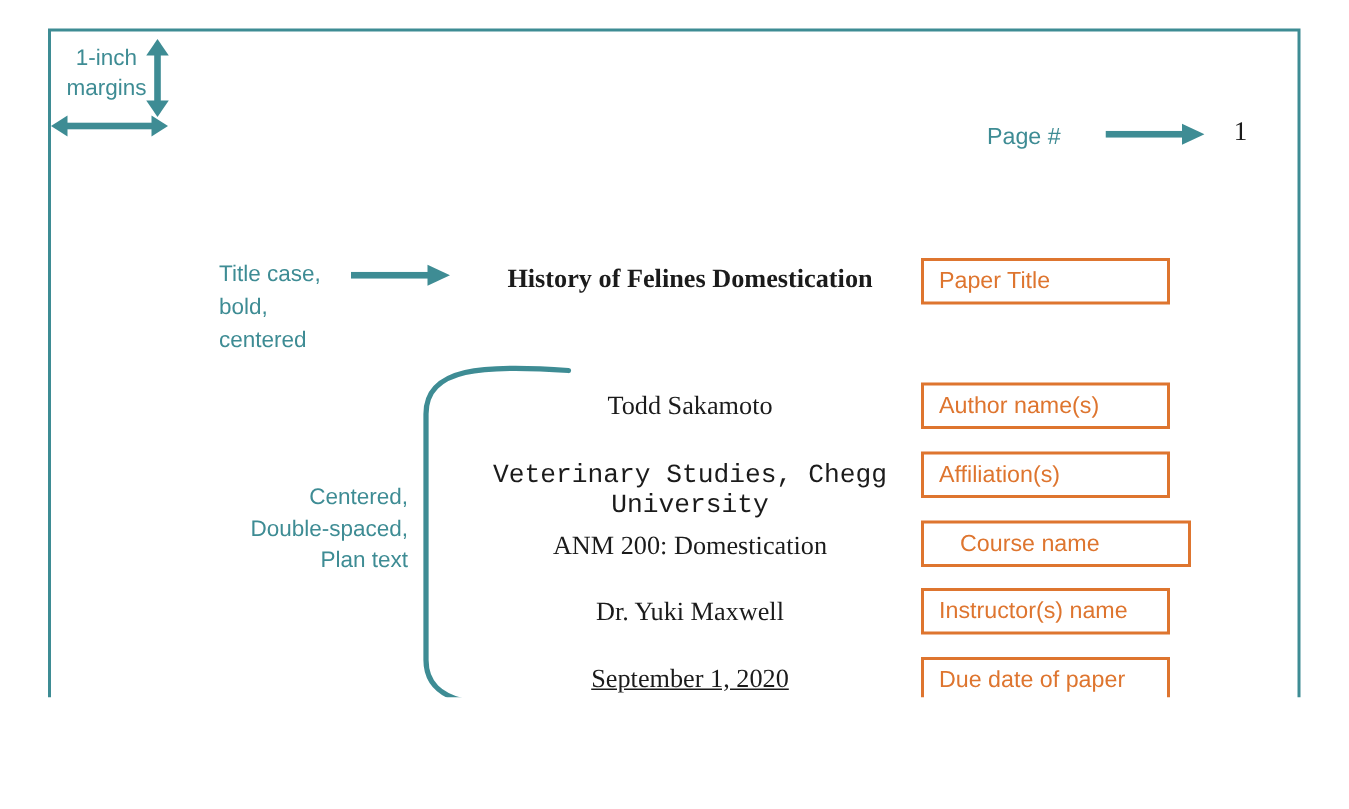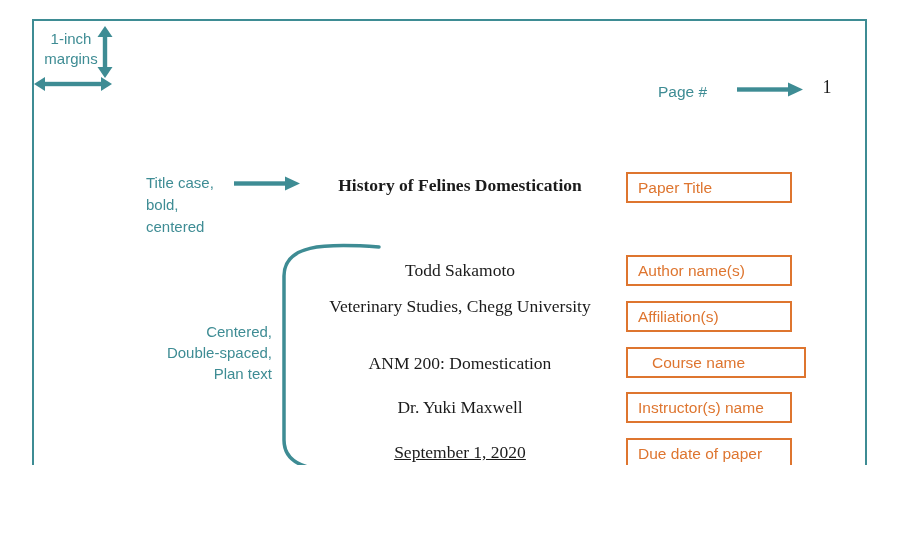--- a/index.html
+++ b/index.html
@@ -22,26 +22,26 @@
   .serif { font-family:"Liberation Serif", serif; color:#1b1b1b; }
   .page-number { position:absolute; left:815px; top:77px; width:24px; font-size:18px; text-align:center; }
   .paper-title {
     position:absolute; left:280px; top:175px; width:360px; text-align:center;
     font-weight:bold; font-size:17.5px;
   }
   .paper-line {
     position:absolute; left:280px; width:360px; height:22px; text-align:center;
     font-size:17.5px;
   }
-  .pl-0 { top:260px; } .pl-1 { top:296px; } .pl-2 { top:353px; }
+  .pl-0 { top:260px; } .pl-1 { top:307px;font-family:Liberation Mono, monospace; } .pl-2 { top:353px; }
   .pl-3 { top:397px; } .pl-4 { top:442px;text-decoration:underline; }
   .label-box {
     position:absolute; left:614px; width:152px; height:27px;
     border:2px solid #DE752F; background:#ffffff; color:#DE752F;
-    font-size:15.5px; display:flex; align-items:center; padding-left:10px;margin-left:12px;
+    font-size:15.5px; display:flex; align-items:center; padding-left:10px;
   }
   .lb-title { top:172px; }
   .lb-0 { top:255px; } .lb-1 { top:301px; } .lb-2 { top:347px;padding-left:24px; }
   .lb-3 { top:392px; } .lb-4 { top:438px; }
   .arrow-svg { position:absolute; }
   .bracket-svg { position:absolute; left:277px; top:242px; }
   svg .teal-fill { fill:#3E8C94; }
   svg .teal-stroke { stroke:#3E8C94; fill:none; }
 </style>
 </head>

